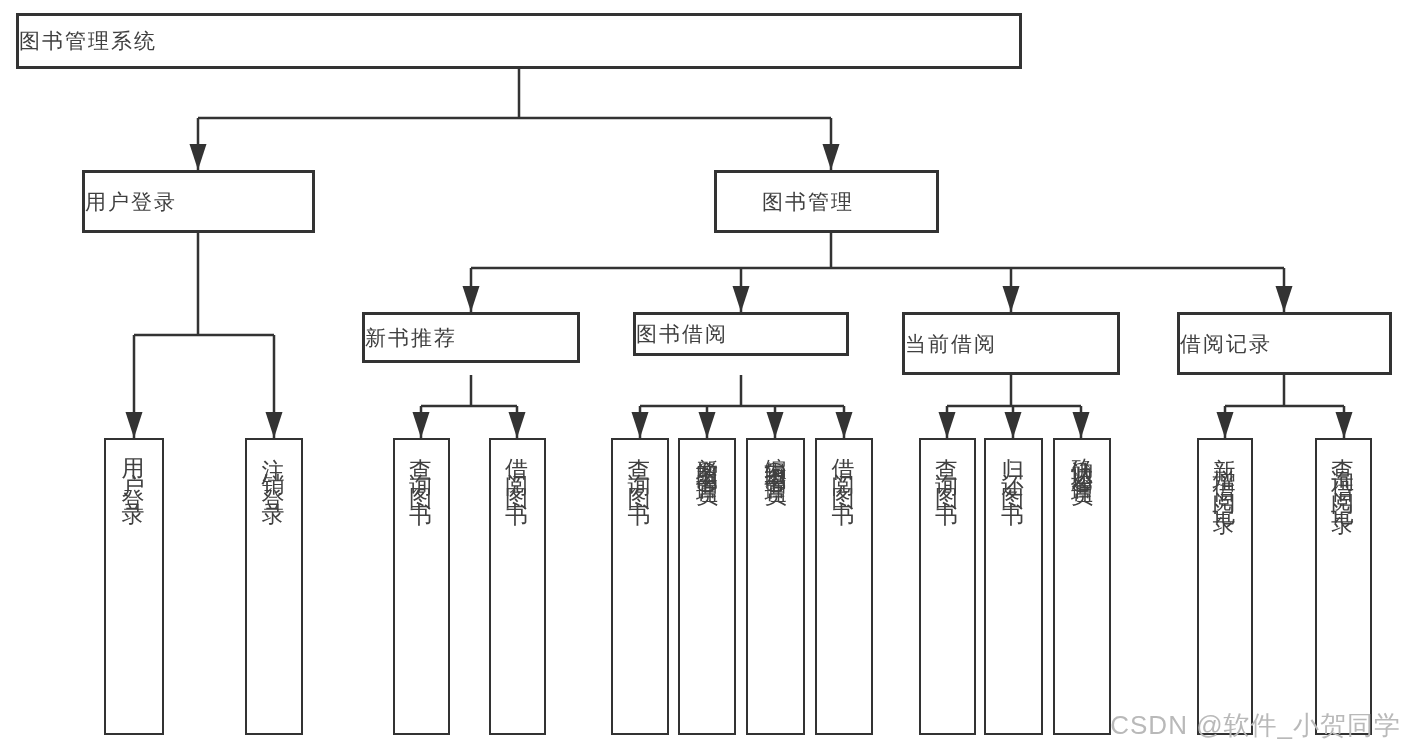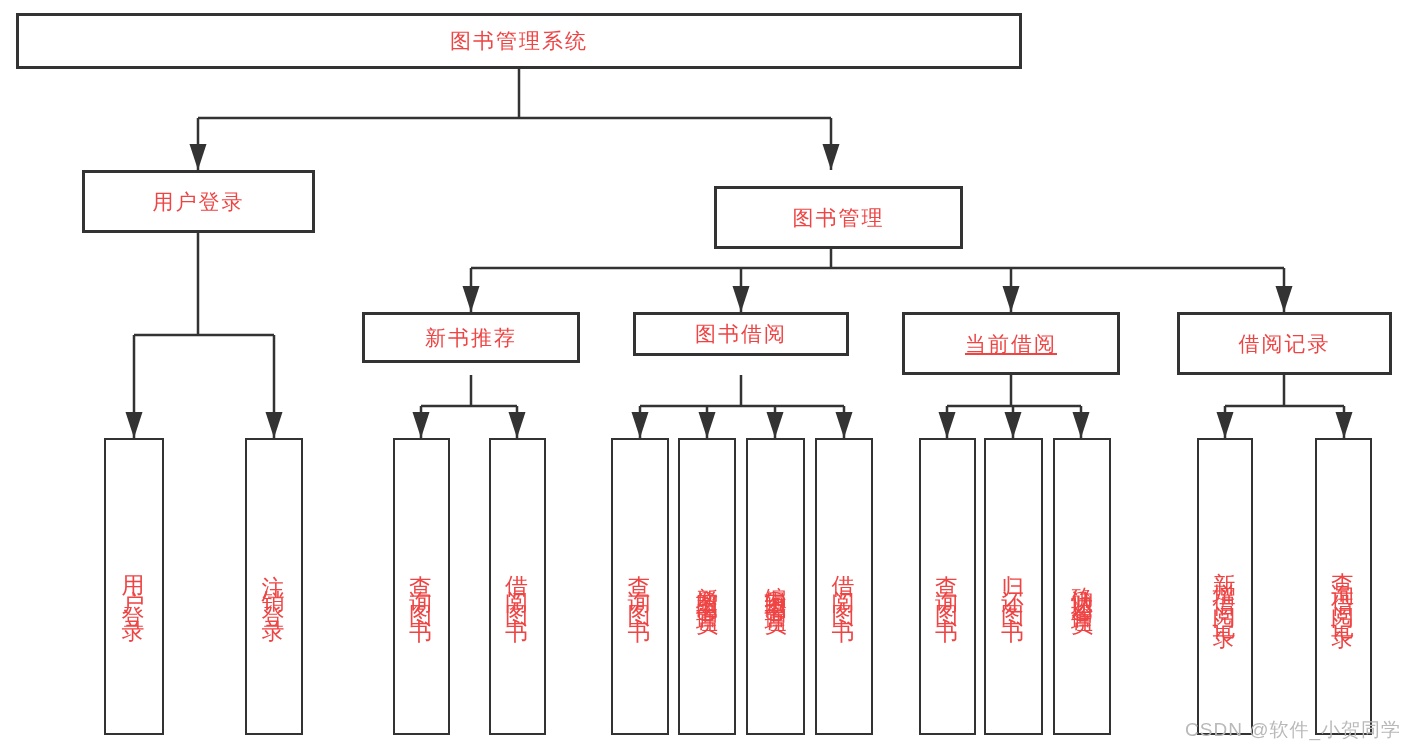--- a/index.html
+++ b/index.html
@@ -17,39 +17,39 @@
     width: 1405px; height: 747px;
     z-index: 0;
   }
   .box {
     position: absolute;
     box-sizing: border-box;
     background: #ffffff;
     border: 3px solid #333333;
     display: flex;
     align-items: center;
-    justify-content: center;
-    color: #ef4444;
+    justify-content: flex-start;
+    color: #404040;
     z-index: 1;
   }
   .hbox { font-size: 21px; letter-spacing: 2px; }
   .leaf {
     writing-mode: vertical-rl;
     text-orientation: mixed;
     font-size: 23px;
     letter-spacing: 15px;
     border-width: 2.5px;
   }
   .leaf.mid  { letter-spacing: 11px; }
   .leaf.long { letter-spacing: 4px; font-size: 22px; }
   .watermark {
     position: absolute;
     right: 4px;
     bottom: 4px;
-    font-size: 19px;
+    font-size: 26px;
     color: #b9b9b9;
     letter-spacing: 1px;
     z-index: 2;
     white-space: nowrap;
   }
 </style>
 </head>
 <body>
 
 <div class="stage">
@@ -94,31 +94,31 @@
     </g>
   </svg>
 
   <div class="box hbox" style="left:16px; top:13px; width:1006px; height:56px;">
     <span>图书管理系统</span>
   </div>
 
   <div class="box hbox" style="left:82px; top:170px; width:233px; height:63px;">
     <span>用户登录</span>
   </div>
-  <div class="box hbox" style="left:714px; top:186px; width:249px; height:63px;">
+  <div class="box hbox" style="left:714px; top:170px; width:225px; height:63px;padding-left:45px;">
     <span>图书管理</span>
   </div>
 
   <div class="box hbox" style="left:362px; top:312px; width:218px; height:51px;">
     <span>新书推荐</span>
   </div>
   <div class="box hbox" style="left:633px; top:312px; width:216px; height:44px;">
     <span>图书借阅</span>
   </div>
-  <div class="box hbox" style="left:902px; top:312px; width:218px; height:63px;text-decoration:underline;">
+  <div class="box hbox" style="left:902px; top:312px; width:218px; height:63px;">
     <span>当前借阅</span>
   </div>
   <div class="box hbox" style="left:1177px; top:312px; width:215px; height:63px;">
     <span>借阅记录</span>
   </div>
 
   <div class="box leaf" style="left:104px; top:438px; width:60px; height:297px;">
     <span>用户登录</span>
   </div>
   <div class="box leaf" style="left:245px; top:438px; width:58px; height:297px;">

